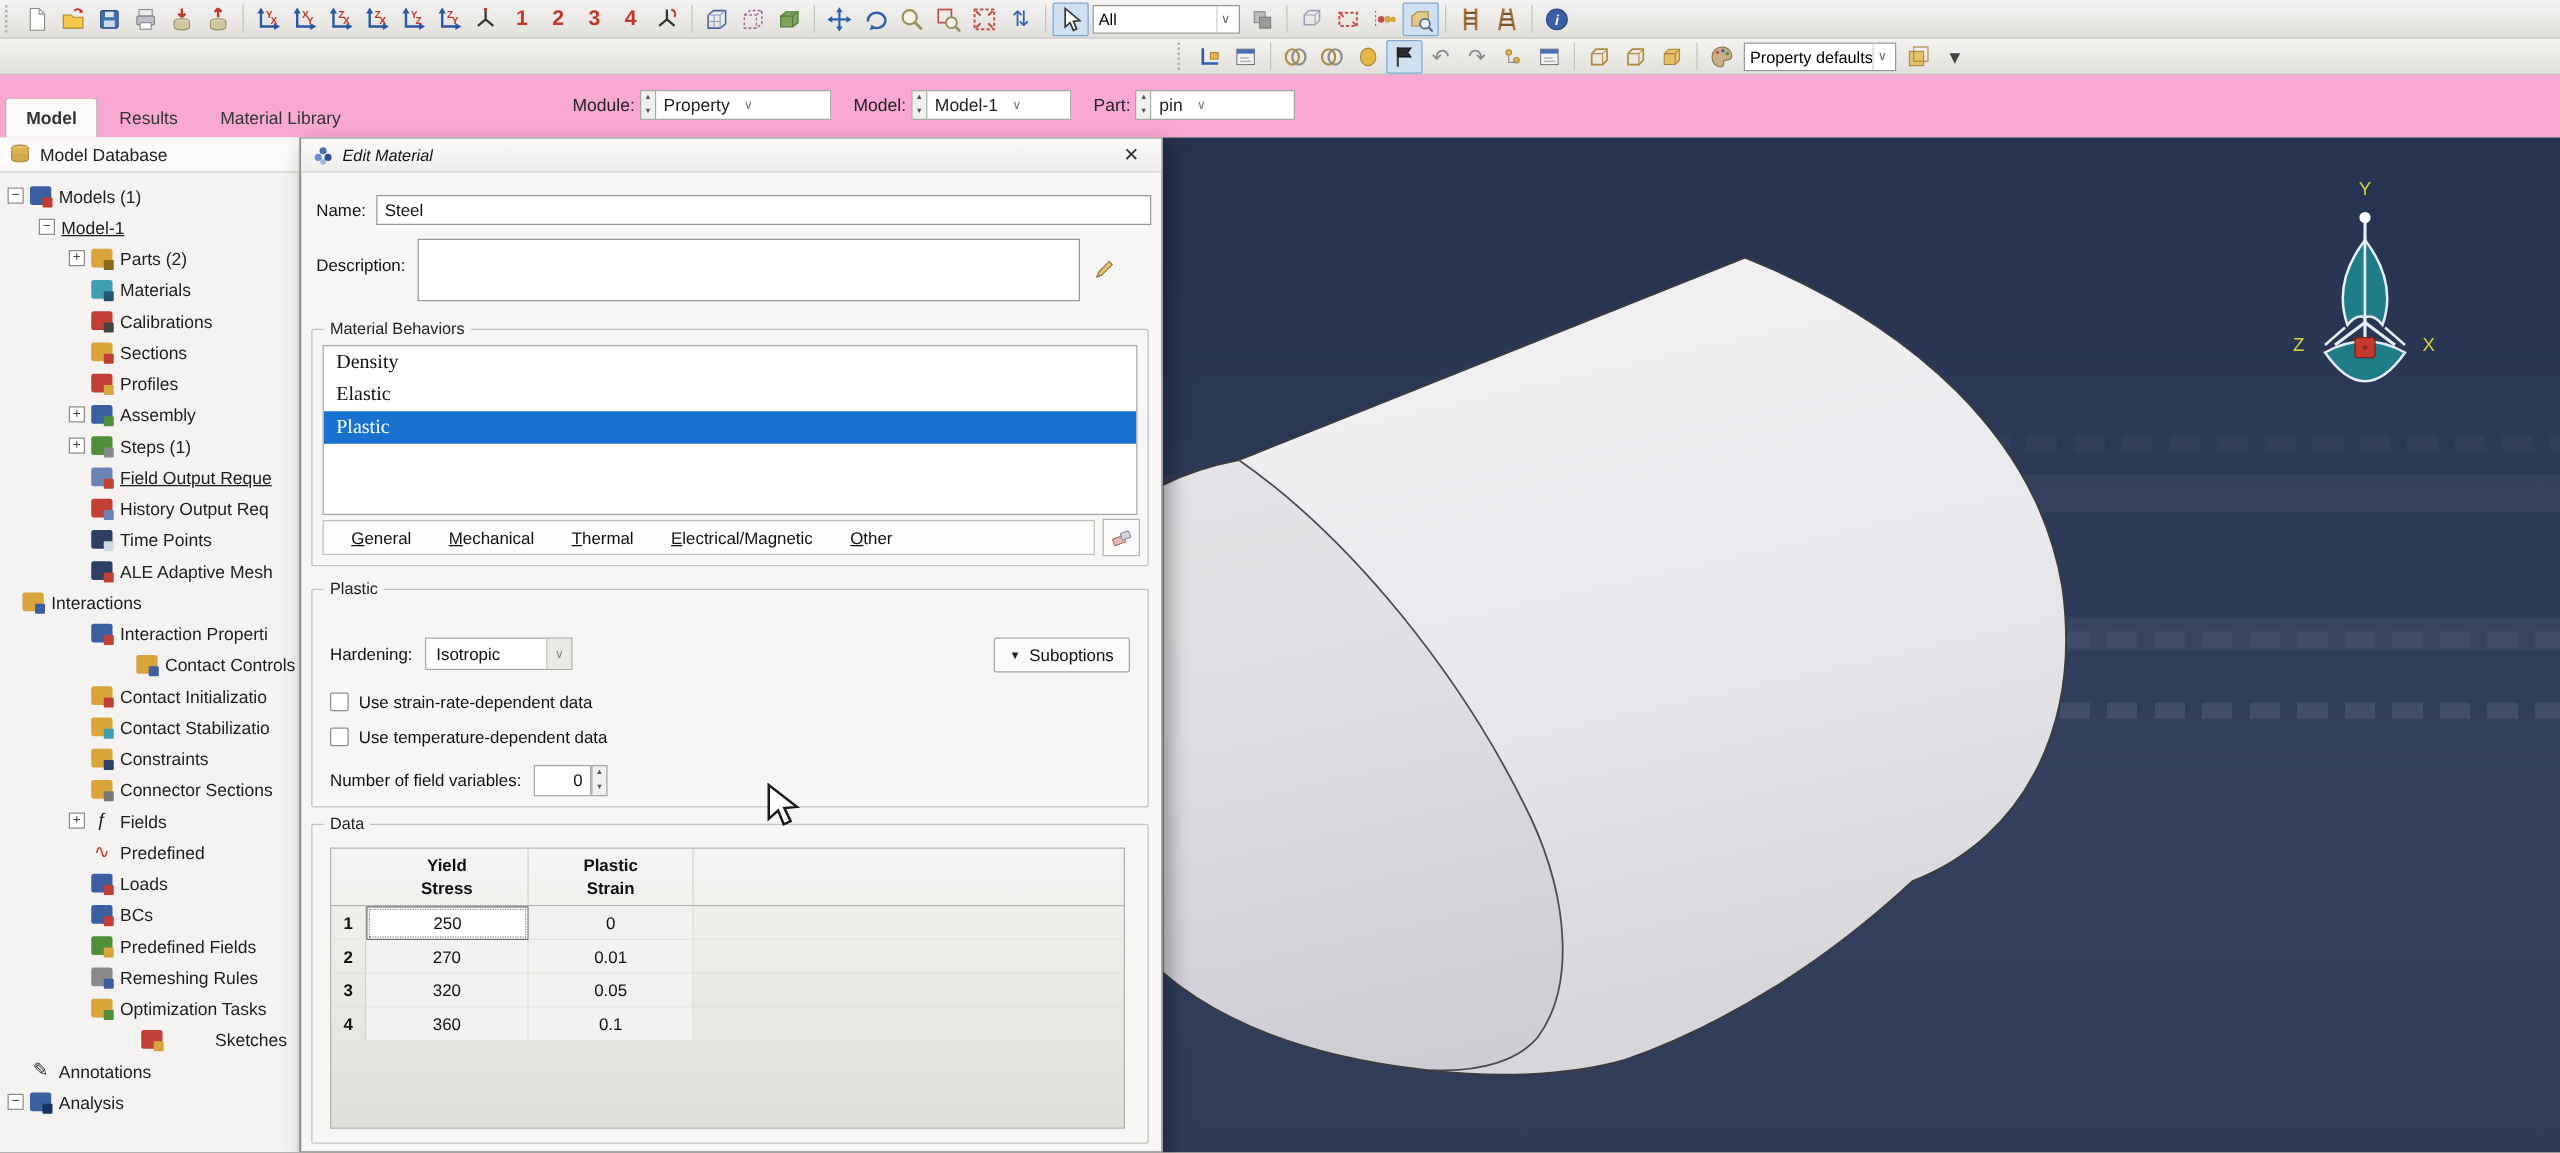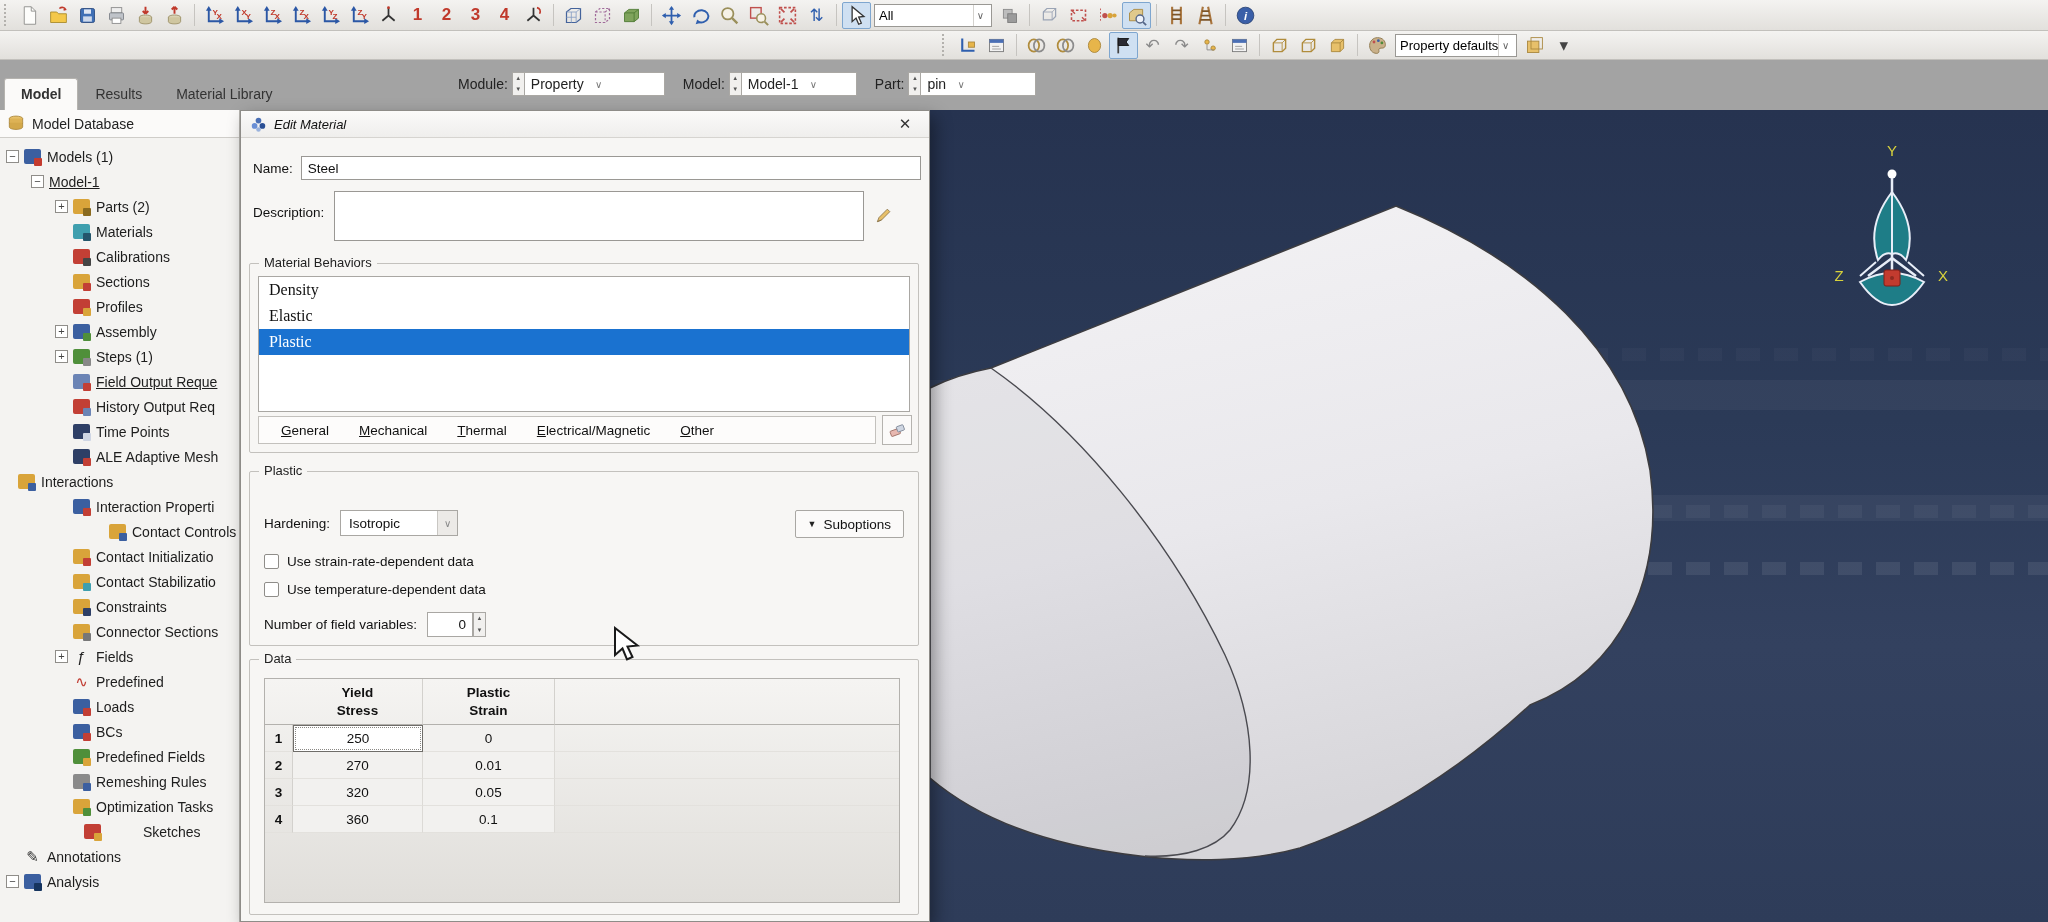--- a/index.html
+++ b/index.html
@@ -21,21 +21,21 @@
   .tbtn .num { color:#c0392b; font-weight:bold; font-size:17px; }
   .handle { width:7px; height:22px; border-left:2px dotted #b3b1ad; margin:0 4px 0 2px; }
   .sep { width:1px; height:22px; background:#c6c4c0; margin:0 5px; }
   .tbselect { height:23px; min-width:118px; background:#fff; border:1px solid #9a9894;
               display:flex; align-items:center; font-size:13px; padding:0 4px; margin:0 3px; }
   .tbselect .val { flex:1; }
   .tbselect .car { width:14px; height:100%; display:flex; align-items:center; justify-content:center;
                    color:#666; font-size:10px; border-left:1px solid #d4d2ce; }
 
   
-  #row3 { position:absolute; top:60px; left:0; width:2048px; height:50px; background:#a3a3a3; }
+  #row3 { position:absolute; top:60px; left:0; width:2048px; height:50px; background:#f9a8d4; }
   #tabs { position:absolute; left:4px; bottom:0; display:flex; align-items:flex-end; height:34px; }
   .tab { padding:7px 16px 8px; font-size:14px; color:#333; border:1px solid transparent; border-bottom:none; }
   .tab.active { background:#fbfaf9; border-color:#b5b3af; border-radius:3px 3px 0 0; font-weight:bold; }
   #ctx { position:absolute; left:458px; top:12px; display:flex; align-items:center; font-size:14px; color:#222; }
   .ctx-label { margin:0 4px 0 18px; }
   .combo { display:flex; align-items:center; height:24px; }
   .spin { width:13px; height:24px; background:#f1f0ee; border:1px solid #aaa8a4; display:flex; flex-direction:column; }
   .spin span { flex:1; font-size:6px; line-height:10px; text-align:center; color:#555; }
   .qsel { height:24px; background:#fff; border:1px solid #aaa8a4; border-left:none; display:flex; align-items:center; font-size:14px; }
   .qsel .val { padding:0 6px; }
@@ -813,21 +813,21 @@
           </span>
           <span class="tlabel">Remeshing Rules</span>
         </div>
         <div class="trow" style="padding-left: 55px;">
           <span class="texp-spacer"></span>
           <span class="tico" style="background: rgb(217, 164, 58);">
             <i style="background: rgb(79, 143, 58);"></i>
           </span>
           <span class="tlabel">Optimization Tasks</span>
         </div>
-        <div class="trow" style="padding-left: 30px; gap: 36px;">
+        <div class="trow" style="padding-left: 59px; gap: 36px;">
           <span class="texp-spacer"></span>
           <span class="tico" style="background: rgb(194, 63, 53);">
             <i style="background: rgb(217, 164, 58);"></i>
           </span>
           <span class="tlabel">Sketches</span>
         </div>
         <div class="trow" style="padding-left: 6px;">
           <span class="texp-spacer"></span>
           <span class="tglyph" style="color: rgb(51, 51, 51);">✎</span>
           <span class="tlabel">Annotations</span>

